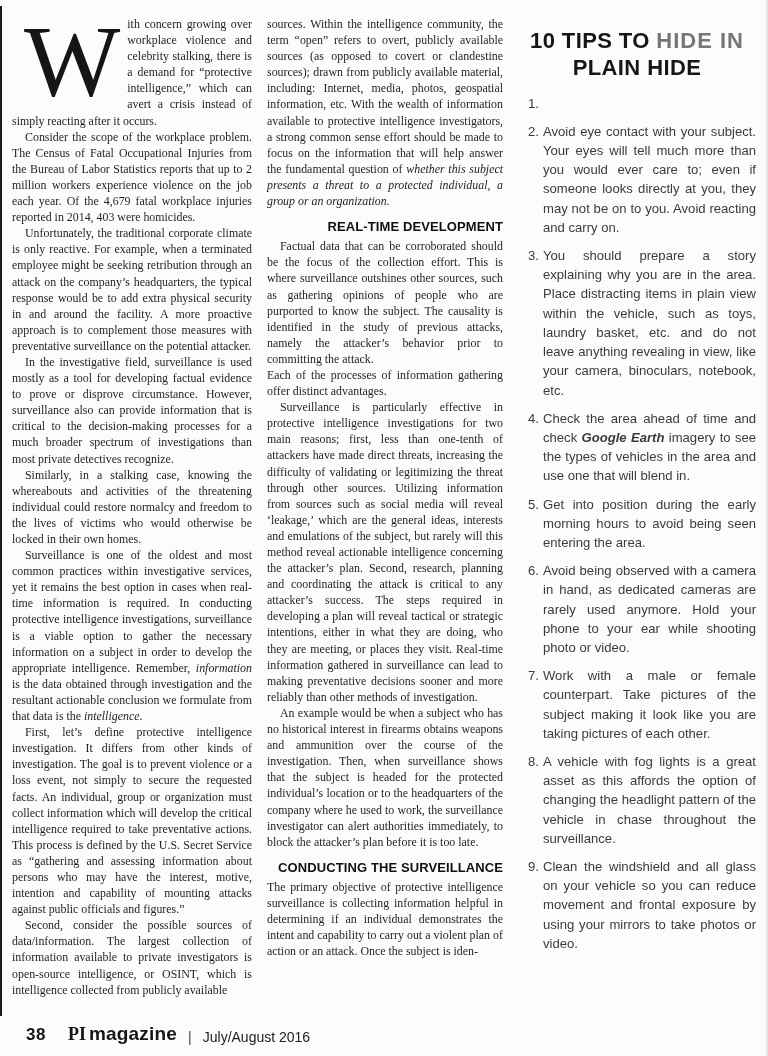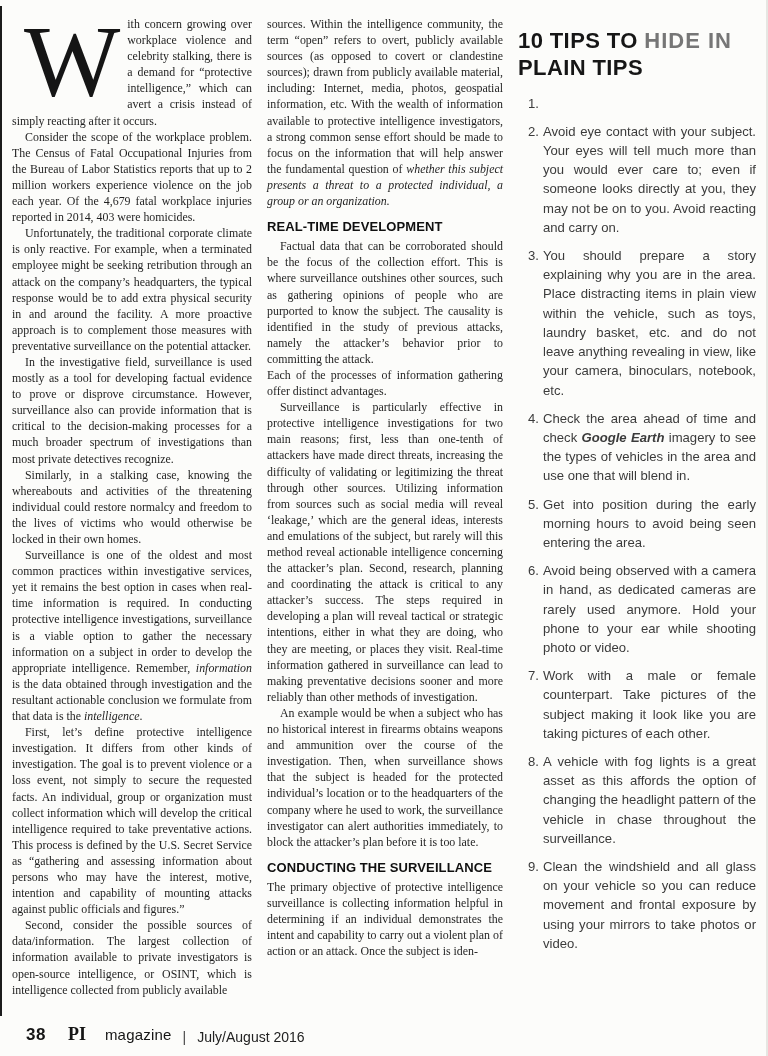--- a/index.html
+++ b/index.html
@@ -20,43 +20,43 @@
   .para.indent { text-indent:13px; }
   .it { font-style:italic; }
 
   .dropcap {
     float:left; font-family:"Liberation Serif", serif; font-weight:400;
     font-size:102px; line-height:0.8; margin:5px 7px 0 12px; color:#151515;
   }
 
   .subhead {
     font-family:"Liberation Sans", sans-serif; font-size:13px; font-weight:700;
-    letter-spacing:0.1px; color:#101010; margin:10px 0 3px; text-align:left;
+    letter-spacing:0.1px; color:#101010; margin:10px 0 3px; text-align:right;
   }
 
   .sidebar { font-family:"Liberation Sans", sans-serif; color:#3b3b3b; }
   .sb-title {
     font-size:22px; font-weight:700; line-height:1.22; letter-spacing:0.4px;
-    color:#161616; margin:12px 0 12px; text-align:left;
+    color:#161616; margin:12px 0 12px; text-align:center;
   }
   .sb-title .distressed { color:#767676; letter-spacing:1px; }
   .tips { list-style:none; margin:0; padding:0; font-size:13.1px; line-height:19.2px; }
   .tip { display:flex; margin-bottom:9px; }
   .tip-num { flex:none; width:25px; text-align:right; padding-right:4px; box-sizing:border-box; }
   .tip-text { flex:1; text-align:justify; }
   .tip-em { font-weight:700; font-style:italic; }
 
   .footer {
     position:absolute; left:26px; bottom:11px; display:flex; align-items:flex-end;
     font-family:"Liberation Sans", sans-serif; color:#151515;
   }
   .page-num { font-weight:700; font-size:17px; letter-spacing:0.5px; }
   .brand { margin-left:22px; white-space:nowrap; }
   .brand-serif { font-family:"Liberation Serif", serif; font-weight:700; font-size:18px; }
-  .brand-sans { font-family:"Liberation Sans", sans-serif; font-weight:400; font-size:15px; margin-left:19px; letter-spacing:0.2px; }
+  .brand-sans { font-family:"Liberation Sans", sans-serif; font-weight:700; font-size:19px; margin-left:3px; letter-spacing:0.2px; }
   .sep { margin:0 11px; font-weight:400; font-size:14px; color:#444; }
   .issue { font-size:14px; color:#222; }
 </style>
 </head>
 <body>
 
 <div class="page">
   <div class="edge-left"></div>
   <div class="edge-right"></div>
 
@@ -86,21 +86,21 @@
       <p class="para">Each of the processes of information gathering offer distinct advantages.</p>
       <p class="para indent">Surveillance is particularly effective in protective intelligence investigations for two main reasons; first, less than one-tenth of attackers have made direct threats, increasing the difficulty of validating or legitimizing the threat through other sources. Utilizing information from sources such as social media will reveal ‘leakage,’ which are the general ideas, interests and emulations of the subject, but rarely will this method reveal actionable intelligence concerning the attacker’s plan. Second, research, planning and coordinating the attack is critical to any attacker’s success. The steps required in developing a plan will reveal tactical or strategic intentions, either in what they are doing, who they are meeting, or places they visit. Real-time information gathered in surveillance can lead to making preventative decisions sooner and more reliably than other methods of investigation.</p>
       <p class="para indent">An example would be when a subject who has no historical interest in firearms obtains weapons and ammunition over the course of the investigation. Then, when surveillance shows that the subject is headed for the protected individual’s location or to the headquarters of the company where he used to work, the surveillance investigator can alert authorities immediately, to block the attacker’s plan before it is too late.</p>
       <h3 class="subhead">CONDUCTING THE SURVEILLANCE</h3>
       <p class="para">The primary objective of protective intelligence surveillance is collecting information helpful in determining if an individual demonstrates the intent and capability to carry out a violent plan of action or an attack. Once the subject is iden-</p>
     </div>
 
     <div class="col sidebar">
       <h2 class="sb-title">
         <span>10 TIPS TO </span><span class="distressed">HIDE IN</span><br>
-        <span>PLAIN TIPS</span>
+        <span>PLAIN HIDE</span>
       </h2>
       <ol class="tips">
         <li class="tip">
             <span class="tip-num">1.</span>
           </li>
         <li class="tip">
             <span class="tip-num">2.</span>
             <span class="tip-text">Avoid eye contact with your subject. Your eyes will tell much more than you would ever care to; even if someone looks directly at you, they may not be on to you. Avoid reacting and carry on.</span>
           </li>
         <li class="tip">

